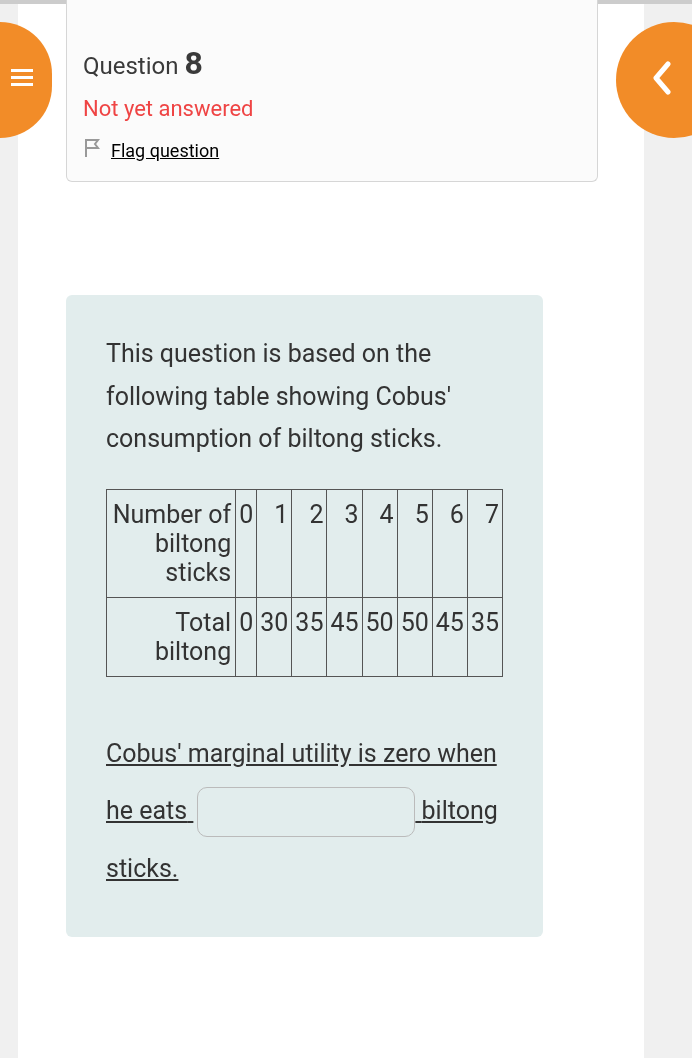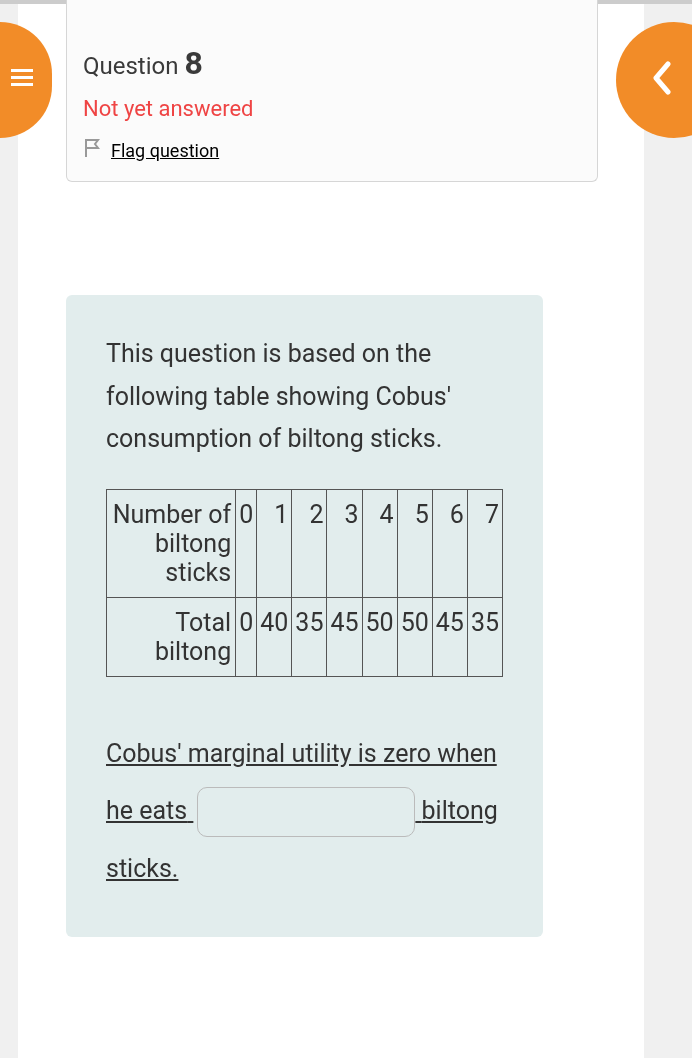--- a/index.html
+++ b/index.html
@@ -195,21 +195,21 @@
       <td>2</td>
       <td>3</td>
       <td>4</td>
       <td>5</td>
       <td>6</td>
       <td>7</td>
     </tr>
     <tr>
       <td class="lbl">Total biltong</td>
       <td>0</td>
-      <td>40</td>
+      <td>30</td>
       <td>35</td>
       <td>45</td>
       <td>50</td>
       <td>50</td>
       <td>45</td>
       <td>35</td>
     </tr>
   </tbody>
     </table>
 

